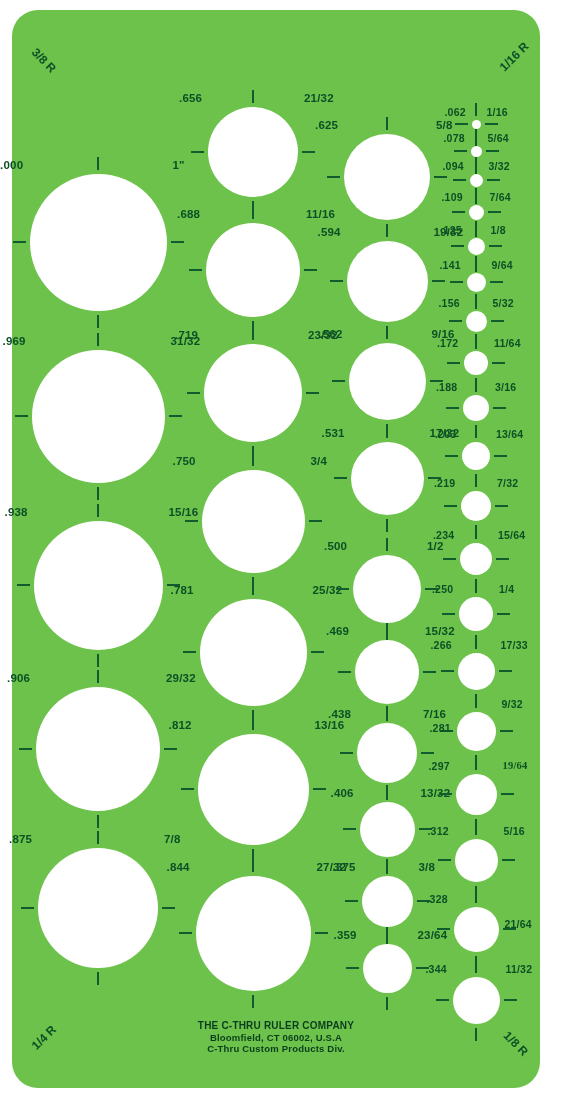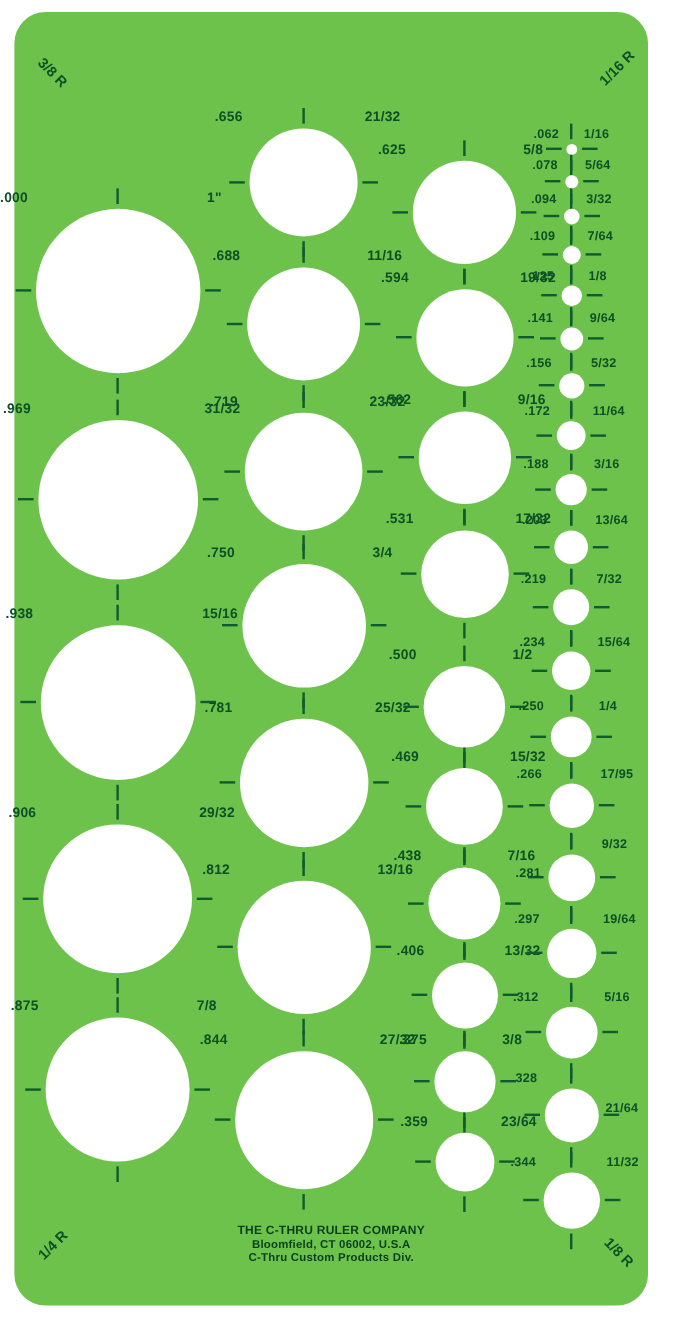--- a/index.html
+++ b/index.html
@@ -354,35 +354,35 @@
         <div class="tick v" style="left: 463px; top: 570px; width: 2px; height: 13px;"></div>
         <div class="tick v" style="left: 463px; top: 625px; width: 2px; height: 13px;"></div>
         <div class="lbl dec tiny" style="top: 574px; left: 420px;">.250</div>
         <div class="lbl frac tiny" style="top: 574px; left: 487px;">1/4</div>
         <div class="hole" style="left: 445.5px; top: 642.5px; width: 37px; height: 37px;"></div>
         <div class="tick h" style="left: 428.5px; top: 660px; width: 13px; height: 2px;"></div>
         <div class="tick h" style="left: 486.5px; top: 660px; width: 13px; height: 2px;"></div>
         <div class="tick v" style="left: 463px; top: 625.5px; width: 2px; height: 13px;"></div>
         <div class="tick v" style="left: 463px; top: 683.5px; width: 2px; height: 13px;"></div>
         <div class="lbl dec tiny" style="top: 629.5px; left: 418.5px;">.266</div>
-        <div class="lbl frac tiny" style="top: 629.5px; left: 488.5px;">17/95</div>
+        <div class="lbl frac tiny" style="top: 629.5px; left: 488.5px;">17/33</div>
         <div class="hole" style="left: 444.5px; top: 701.5px; width: 39px; height: 39px;"></div>
         <div class="tick h" style="left: 427.5px; top: 720px; width: 13px; height: 2px;"></div>
         <div class="tick h" style="left: 487.5px; top: 720px; width: 13px; height: 2px;"></div>
         <div class="tick v" style="left: 463px; top: 684.5px; width: 2px; height: 13px;"></div>
         <div class="tick v" style="left: 463px; top: 744.5px; width: 2px; height: 13px;"></div>
         <div class="lbl dec tiny" style="top: 688.5px; left: 417.5px; margin-top: 24px;">.281</div>
         <div class="lbl frac tiny" style="top: 688.5px; left: 489.5px;">9/32</div>
         <div class="hole" style="left: 443.5px; top: 763.5px; width: 41px; height: 41px;"></div>
         <div class="tick h" style="left: 426.5px; top: 783px; width: 13px; height: 2px;"></div>
         <div class="tick h" style="left: 488.5px; top: 783px; width: 13px; height: 2px;"></div>
         <div class="tick v" style="left: 463px; top: 746.5px; width: 2px; height: 13px;"></div>
         <div class="tick v" style="left: 463px; top: 808.5px; width: 2px; height: 13px;"></div>
         <div class="lbl dec tiny" style="top: 750.5px; left: 416.5px;">.297</div>
-        <div class="lbl frac tiny" style="top: 750.5px; left: 490.5px;">19/64</div>
+        <div class="lbl frac tiny" style="top: 750.5px; left: 490.5px; font-family: Liberation Serif, serif;">19/64</div>
         <div class="hole" style="left: 442.5px; top: 828.5px; width: 43px; height: 43px;"></div>
         <div class="tick h" style="left: 425.5px; top: 849px; width: 13px; height: 2px;"></div>
         <div class="tick h" style="left: 489.5px; top: 849px; width: 13px; height: 2px;"></div>
         <div class="tick v" style="left: 463px; top: 811.5px; width: 2px; height: 13px;"></div>
         <div class="tick v" style="left: 463px; top: 875.5px; width: 2px; height: 13px;"></div>
         <div class="lbl dec tiny" style="top: 815.5px; left: 415.5px;">.312</div>
         <div class="lbl frac tiny" style="top: 815.5px; left: 491.5px;">5/16</div>
         <div class="hole" style="left: 441.5px; top: 896.5px; width: 45px; height: 45px;"></div>
         <div class="tick h" style="left: 424.5px; top: 918px; width: 13px; height: 2px;"></div>
         <div class="tick h" style="left: 490.5px; top: 918px; width: 13px; height: 2px;"></div>

